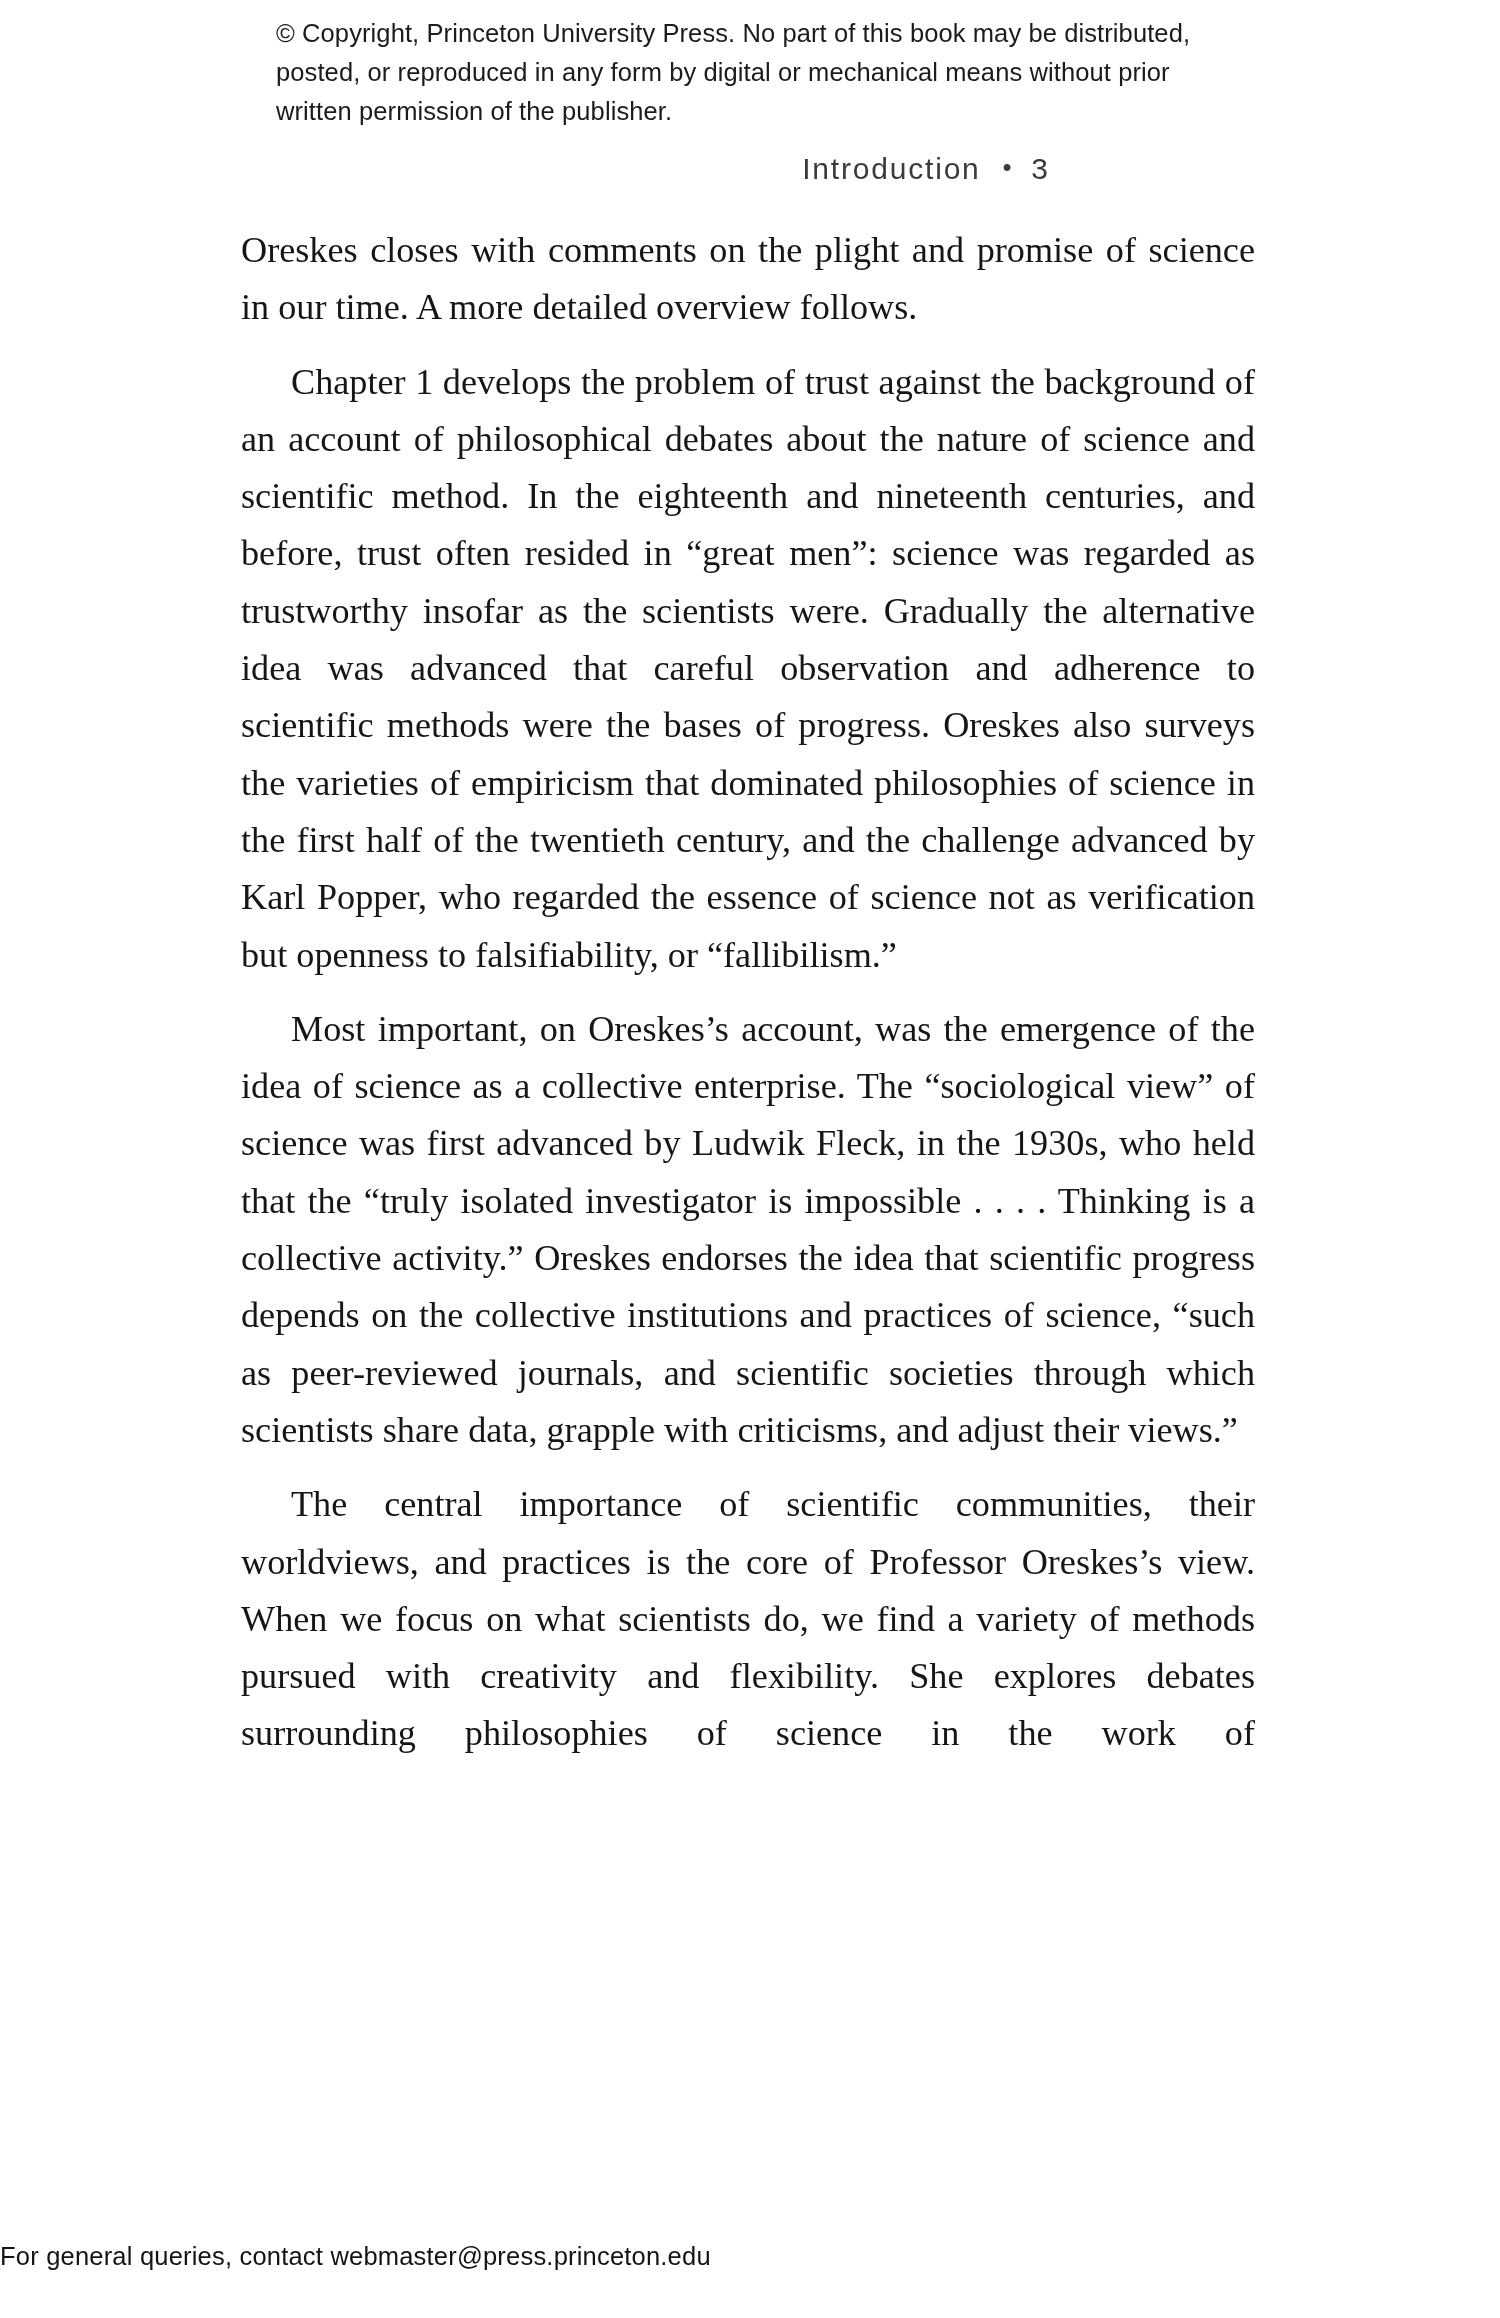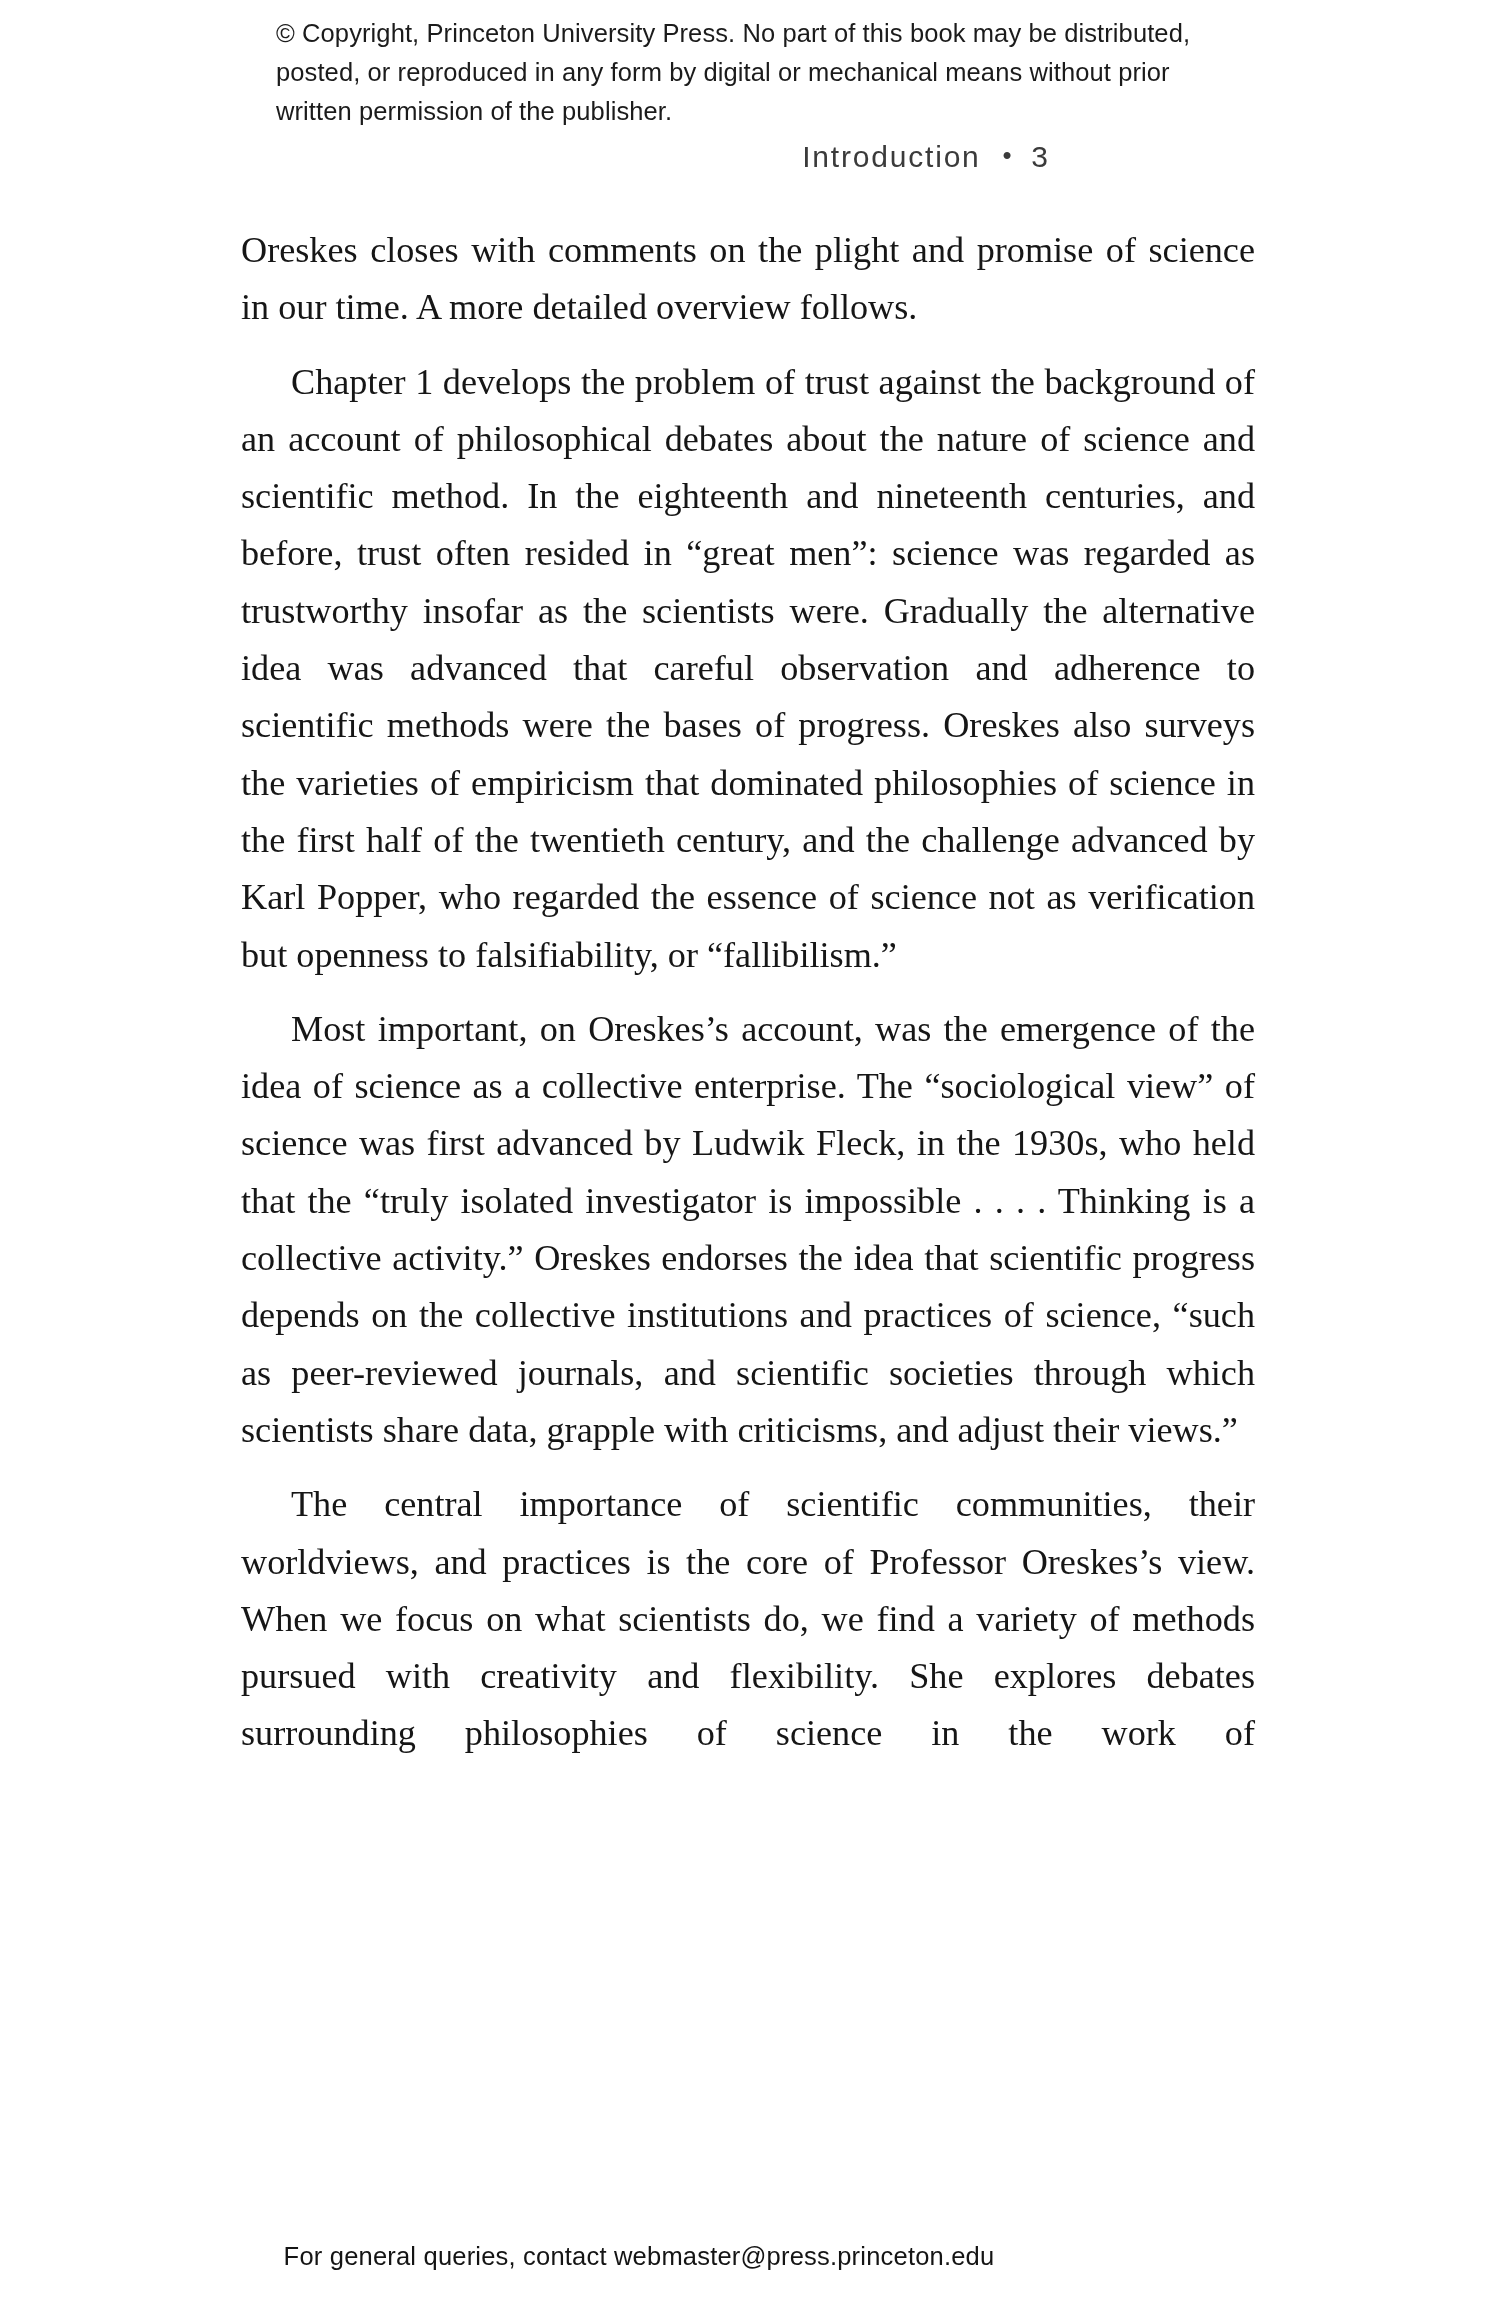--- a/index.html
+++ b/index.html
@@ -38,21 +38,21 @@
     font-family: "Liberation Sans", "DejaVu Sans", sans-serif;
     font-size: 30px;
     font-weight: 300;
     color: #3b3b3b;
     letter-spacing: 1.6px;
     display: flex;
     align-items: baseline;
     gap: 0;
     white-space: nowrap;
   }
-  .running-head .rh-title { letter-spacing: 1.8px; }
+  .running-head .rh-title { letter-spacing: 1.8px; margin-top: 12px; }
   .running-head .rh-sep {
     display: inline-block;
     padding: 0 18px 0 22px;
     font-size: 26px;
     position: relative;
     top: -3px;
   }
   .running-head .rh-page { letter-spacing: 0; }
 
   
@@ -82,21 +82,21 @@
     display: inline-block;
     width: 100%;
   }
 
   
   .footer-note {
     position: absolute;
     left: 0;
     right: 0;
     top: 2242px;
-    text-align: center;
+    text-align: left;
     font-family: "Liberation Sans", "DejaVu Sans", sans-serif;
     font-size: 25.5px;
     color: #141414;
     letter-spacing: 0.2px;
   }
 </style>
 </head>
 <body>
 
 <div class="page">

